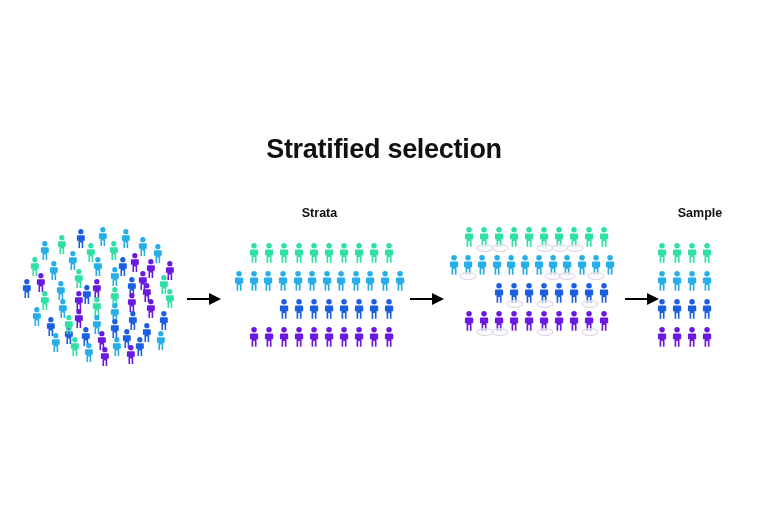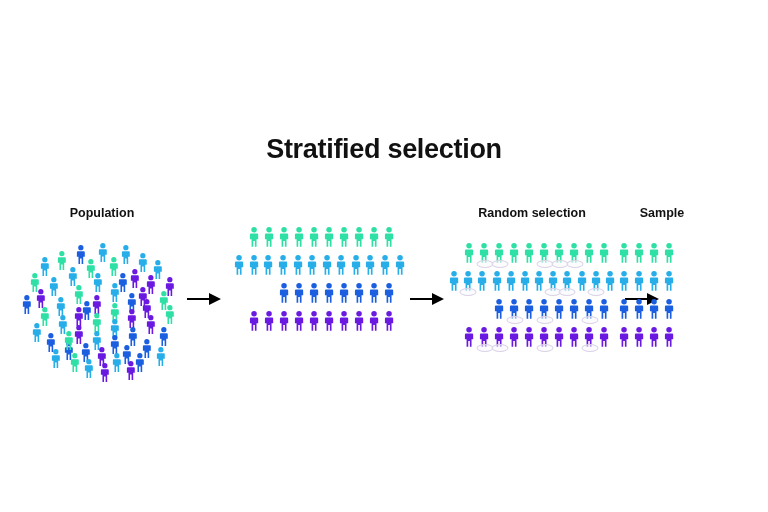--- a/index.html
+++ b/index.html
@@ -53,21 +53,21 @@
   }
   .panel-body {
     position: relative;
     margin-top: 22px;
   }
 
   
   #panel-population { left: 22px;  width: 160px; }
   #panel-strata     { left: 232px; width: 175px; }
   #panel-random     { left: 447px; width: 170px; }
-  #panel-sample     { left: 617px; width: 90px;  }
+  #panel-sample     { left: 655px; width: 90px;  }
 
   
   #population-cloud {
     position: relative;
     width: 160px;
     height: 132px;
   }
   #population-cloud .person {
     position: absolute;
   }
@@ -116,21 +116,20 @@
   .arrow svg { display: block; }
 </style>
 </head>
 <body>
 
 <div id="title">Stratified selection</div>
 
 <div id="stage">
 
   <div class="panel" id="panel-population">
-    <div class="panel-label">Population</div>
     <div class="panel-body">
       <div id="population-cloud">
           <div class="person" style="left: 54px; top: 2px;">
             <svg width="9.68" height="19.36" viewBox="0 0 11 22">
               <circle cx="5.5" cy="3" r="3" fill="#1b5fe0"></circle>
               <path d="M2.1 7.2 H8.9 A1.1 1.1 0 0 1 10 8.3 V13.4 H8.2 V21.6 H6.4 V15.3 H4.6 V21.6 H2.8 V13.4 H1 V8.3 A1.1 1.1 0 0 1 2.1 7.2 Z" fill="#1b5fe0"></path>
             </svg>
           </div>
           <div class="person" style="left: 76px; top: 0px;">
             <svg width="9.68" height="19.36" viewBox="0 0 11 22">
@@ -478,20 +477,21 @@
     </div>
   </div>
 
   <div class="arrow" id="arrow-1">
     <svg width="34" height="20" viewBox="0 0 34 20">
       <path d="M0 9 H22 V4 L34 10 L22 16 V11 H0 Z" fill="#000000"></path>
     </svg>
   </div>
 
   <div class="panel" id="panel-strata">
+    <div class="panel-label">Strata</div>
     <div class="panel-body">
       <div class="strata-rows" id="strata-rows">
           <div class="strata-row" style="padding-left: 15px;">
             <div class="person-slot">
               <div class="person">
                 <svg width="10.120000000000001" height="20.240000000000002" viewBox="0 0 11 22">
                   <circle cx="5.5" cy="3" r="3" fill="#2ee0a5"></circle>
                   <path d="M2.1 7.2 H8.9 A1.1 1.1 0 0 1 10 8.3 V13.4 H8.2 V21.6 H6.4 V15.3 H4.6 V21.6 H2.8 V13.4 H1 V8.3 A1.1 1.1 0 0 1 2.1 7.2 Z" fill="#2ee0a5"></path>
                 </svg>
               </div>
@@ -819,21 +819,20 @@
     </div>
   </div>
 
   <div class="arrow" id="arrow-2">
     <svg width="34" height="20" viewBox="0 0 34 20">
       <path d="M0 9 H22 V4 L34 10 L22 16 V11 H0 Z" fill="#000000"></path>
     </svg>
   </div>
 
   <div class="panel" id="panel-random">
-    <div class="panel-label">Random selection</div>
     <div class="panel-body">
       <div class="strata-rows" id="random-rows">
           <div class="strata-row" style="padding-left: 15px;">
             <div class="person-slot">
               <div class="person">
                 <svg width="10.120000000000001" height="20.240000000000002" viewBox="0 0 11 22">
                   <circle cx="5.5" cy="3" r="3" fill="#2ee0a5"></circle>
                   <path d="M2.1 7.2 H8.9 A1.1 1.1 0 0 1 10 8.3 V13.4 H8.2 V21.6 H6.4 V15.3 H4.6 V21.6 H2.8 V13.4 H1 V8.3 A1.1 1.1 0 0 1 2.1 7.2 Z" fill="#2ee0a5"></path>
                 </svg>
               </div>

